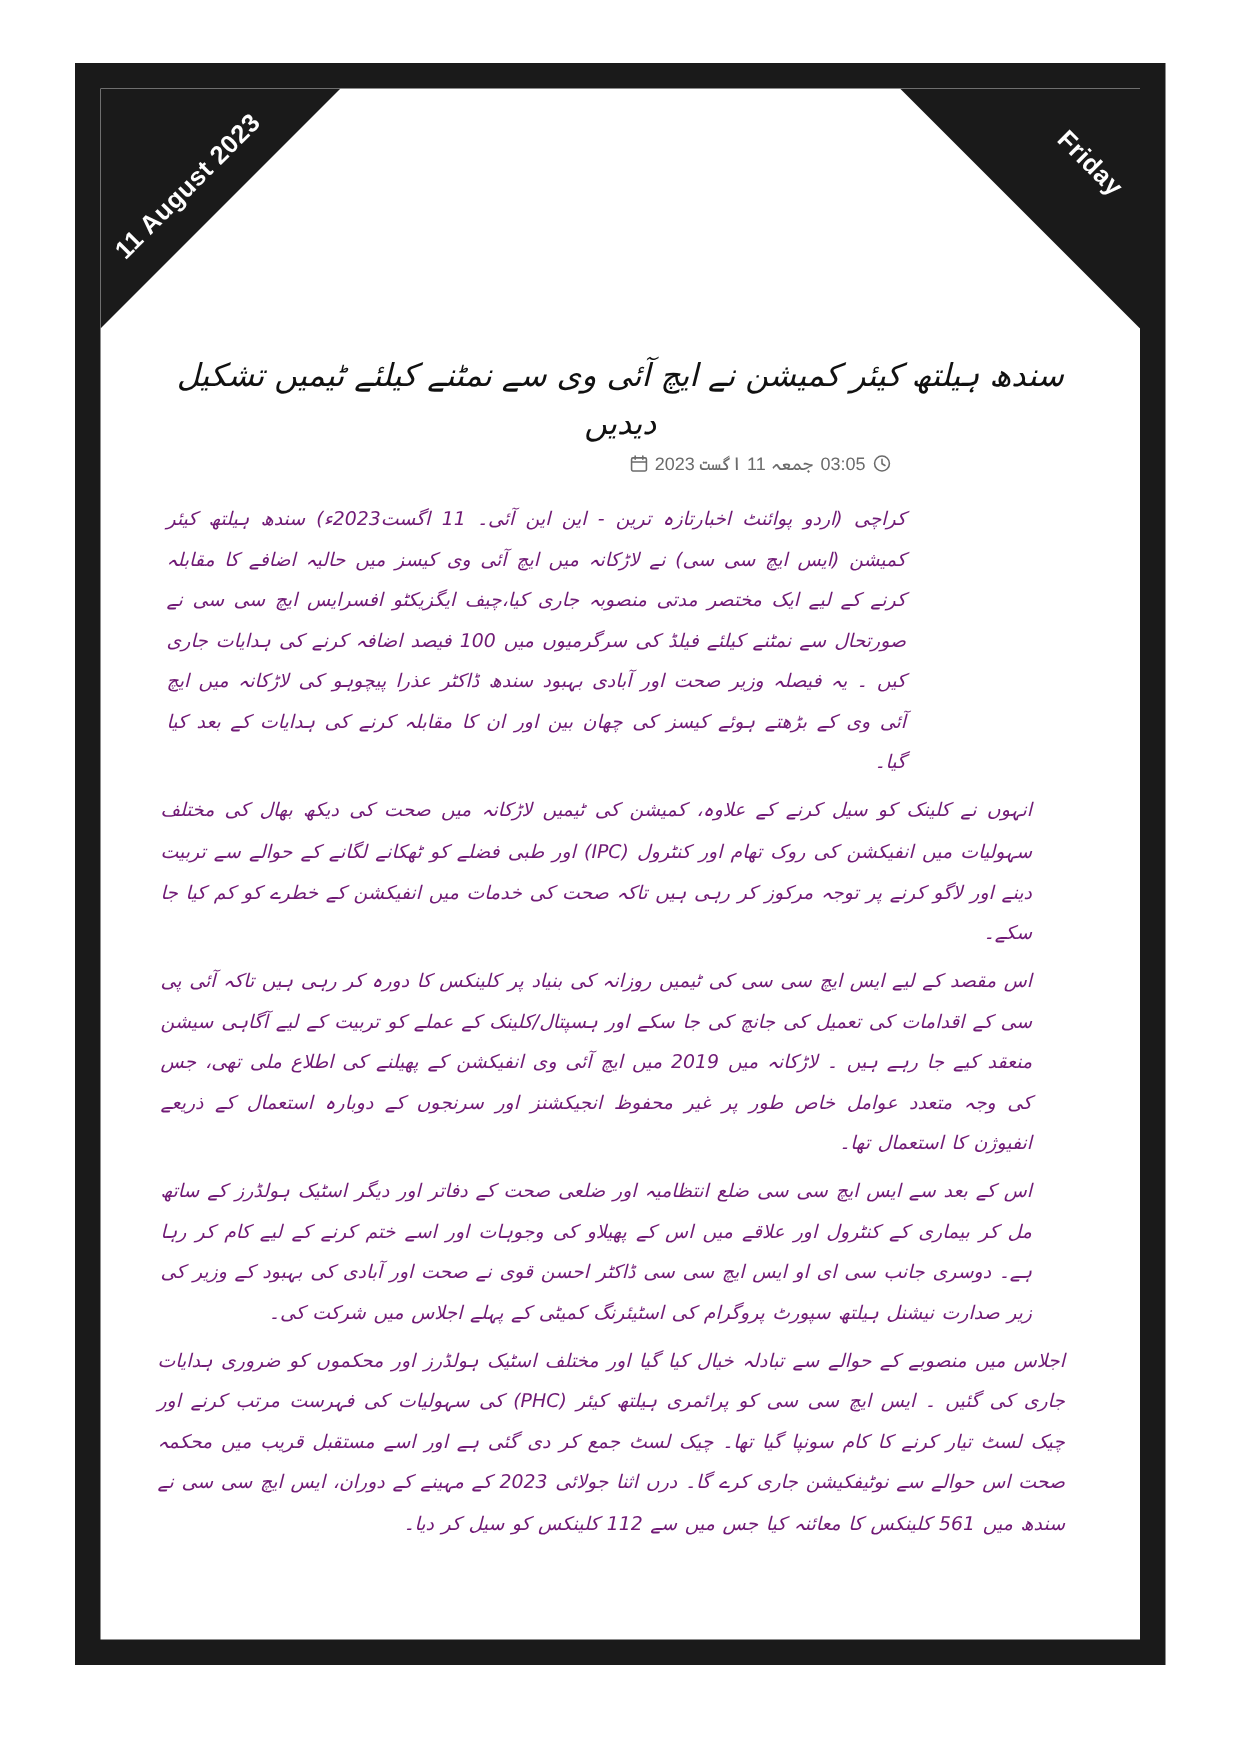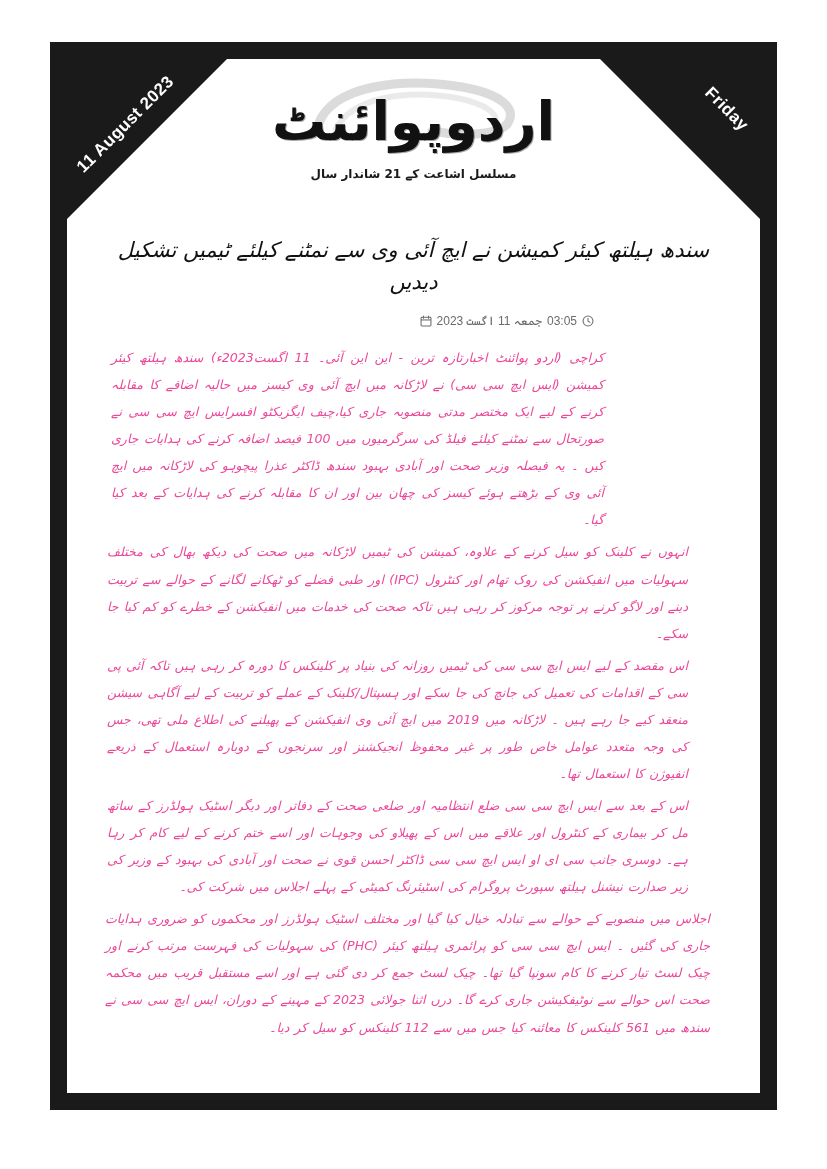--- a/index.html
+++ b/index.html
@@ -149,21 +149,21 @@
     direction: rtl;
     text-align: right;
   }
   .headline {
     font-family: "DejaVu Sans", sans-serif;
     font-size: 21px;
     font-weight: normal;
     font-style: italic;
     color: #111111;
     line-height: 1.5;
-    margin: 0 10px 16px 10px;
+    margin: 0 10px 4px 10px;
     text-align: center;
   }
   .meta-line {
     display: flex;
     flex-direction: row;
     align-items: center;
     justify-content: flex-start;
     gap: 5px;
     font-family: "Liberation Sans", sans-serif;
     font-size: 12px;
@@ -178,21 +178,21 @@
   }
   .meta-date, .meta-time {
     white-space: nowrap;
     direction: rtl;
   }
 
   .body-copy p {
     font-family: "DejaVu Sans", sans-serif;
     font-size: 12.6px;
     font-style: italic;
-    color: #ec4899;
+    color: #701a75;
     line-height: 2.15;
     margin: 0 0 5px 0;
     text-align: justify;
     text-justify: inter-word;
     word-spacing: 1px;
   }
   .body-copy p.lead {
     margin-right: 118px;
     margin-left: 6px;
   }
@@ -209,30 +209,20 @@
     <div class="corner left">
       <div class="tri"></div>
       <div class="ribbon-text">11 August 2023</div>
     </div>
 
     <div class="corner right">
       <div class="tri"></div>
       <div class="ribbon-text">Friday</div>
     </div>
 
-    <div class="masthead">
-      <div class="logo-wrap">
-        <svg class="logo-swoosh" viewBox="0 0 210 62">
-          <path d="M6 48 C20 8, 90 0, 150 10 C190 17, 205 32, 196 46 C188 58, 150 60, 120 54" fill="none" stroke="#9a9a9a" stroke-width="9" stroke-linecap="round"></path>
-          <path d="M24 52 C40 20, 95 12, 145 21 C175 27, 188 38, 182 47" fill="none" stroke="#c5c5c5" stroke-width="6" stroke-linecap="round"></path>
-        </svg>
-        <div class="logo-title">اردوپوائنٹ</div>
-      </div>
-      <div class="logo-tagline">مسلسل اشاعت کے 21 شاندار سال</div>
-    </div>
 
     <div class="article">
 
       <h1 class="headline">سندھ ہیلتھ کیئر کمیشن نے ایچ آئی وی سے نمٹنے کیلئے ٹیمیں تشکیل دیدیں</h1>
 
       <div class="meta-line">
         <span class="icon">
           <svg viewBox="0 0 16 16" width="12" height="12">
             <circle cx="8" cy="8" r="6.6" fill="none" stroke="#6b6b6b" stroke-width="1.4"></circle>
             <path d="M8 4.2 L8 8.2 L10.6 9.8" fill="none" stroke="#6b6b6b" stroke-width="1.4" stroke-linecap="round" stroke-linejoin="round"></path>

